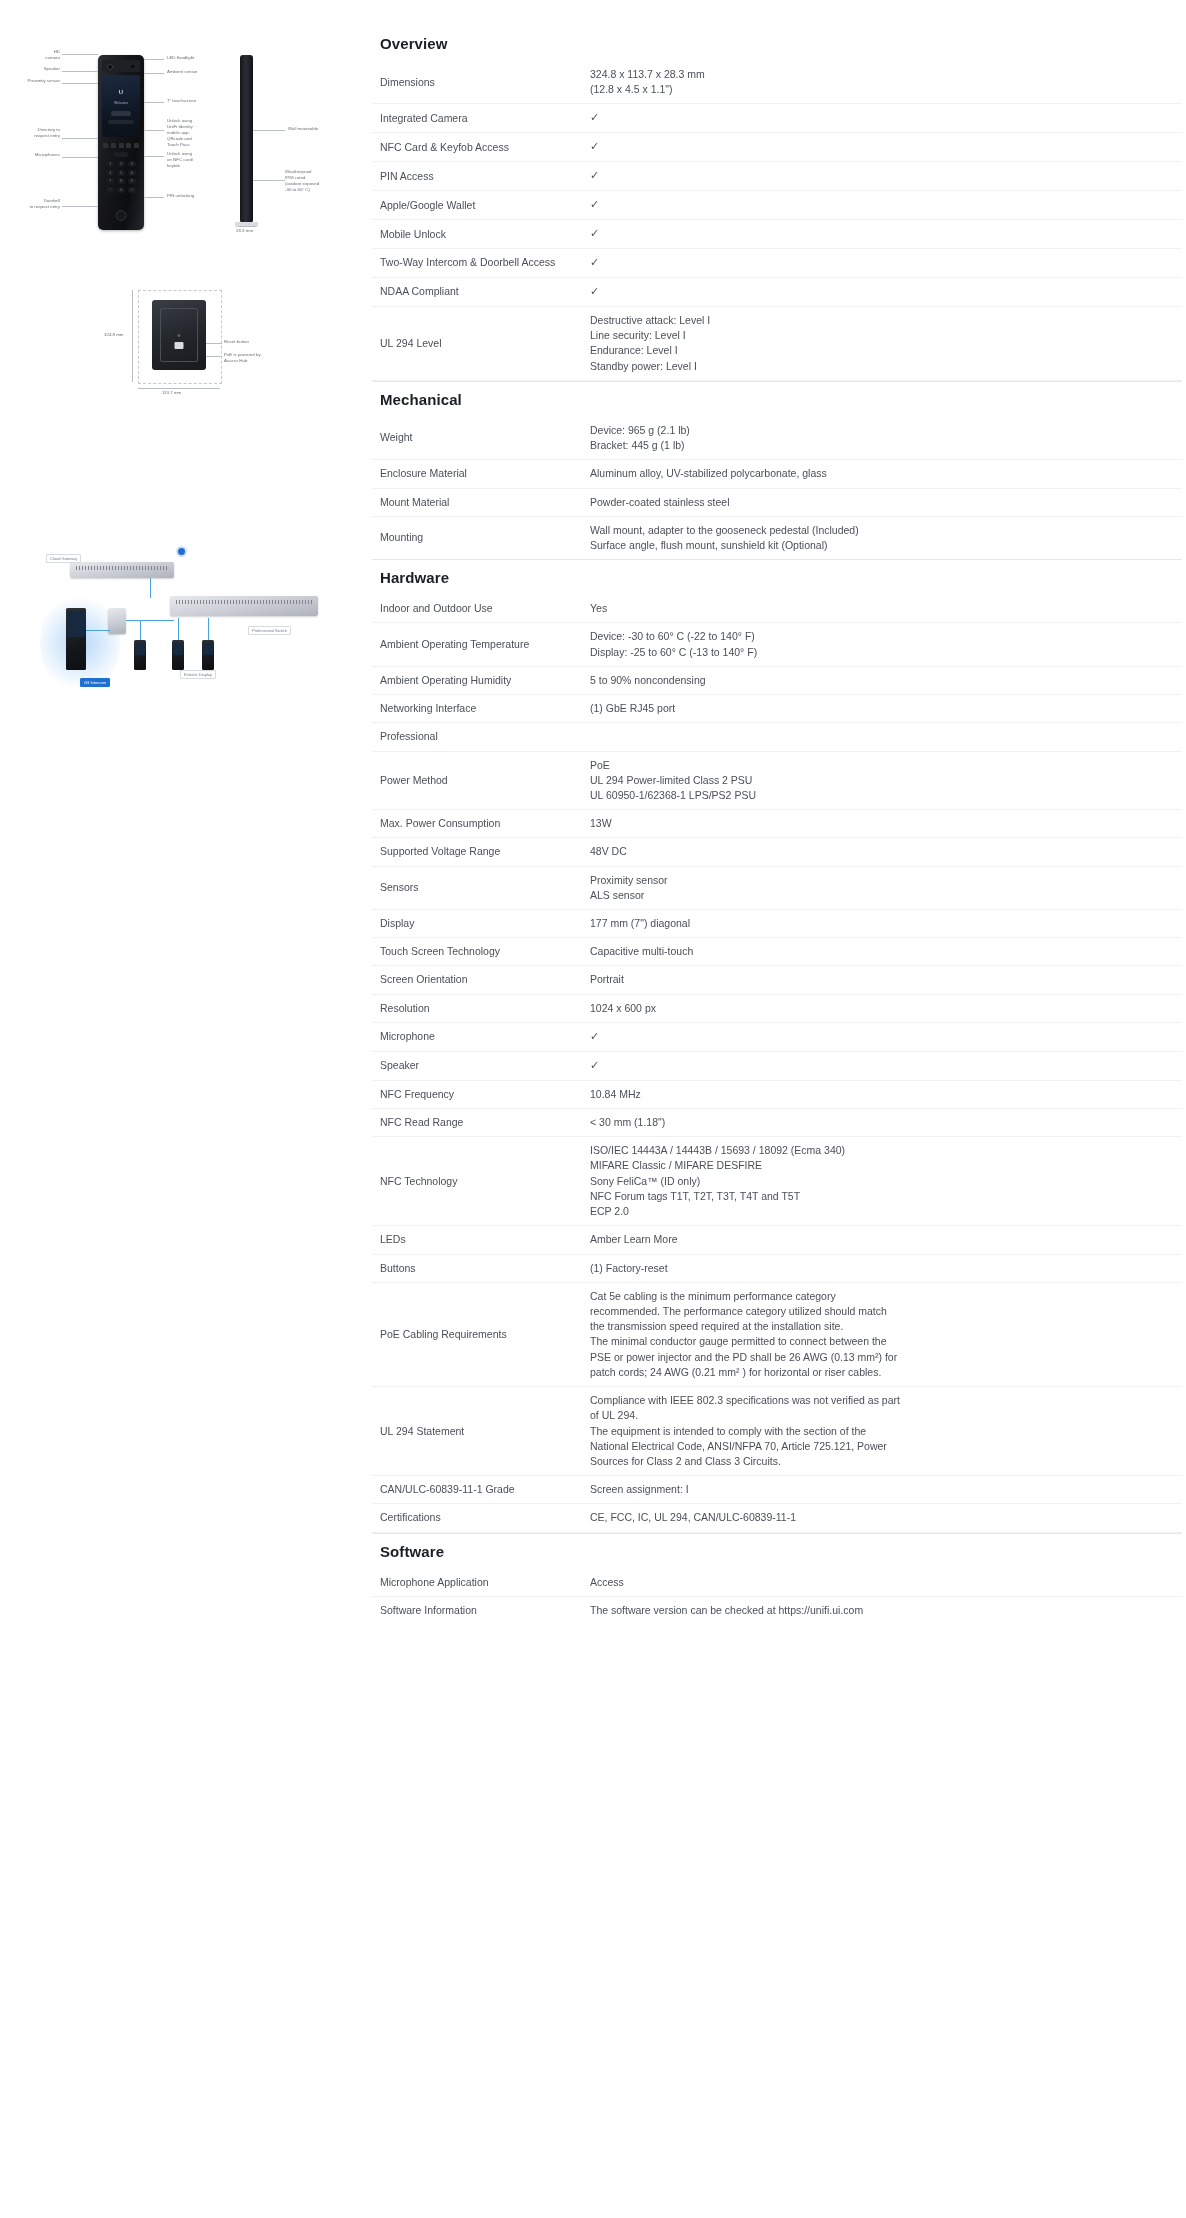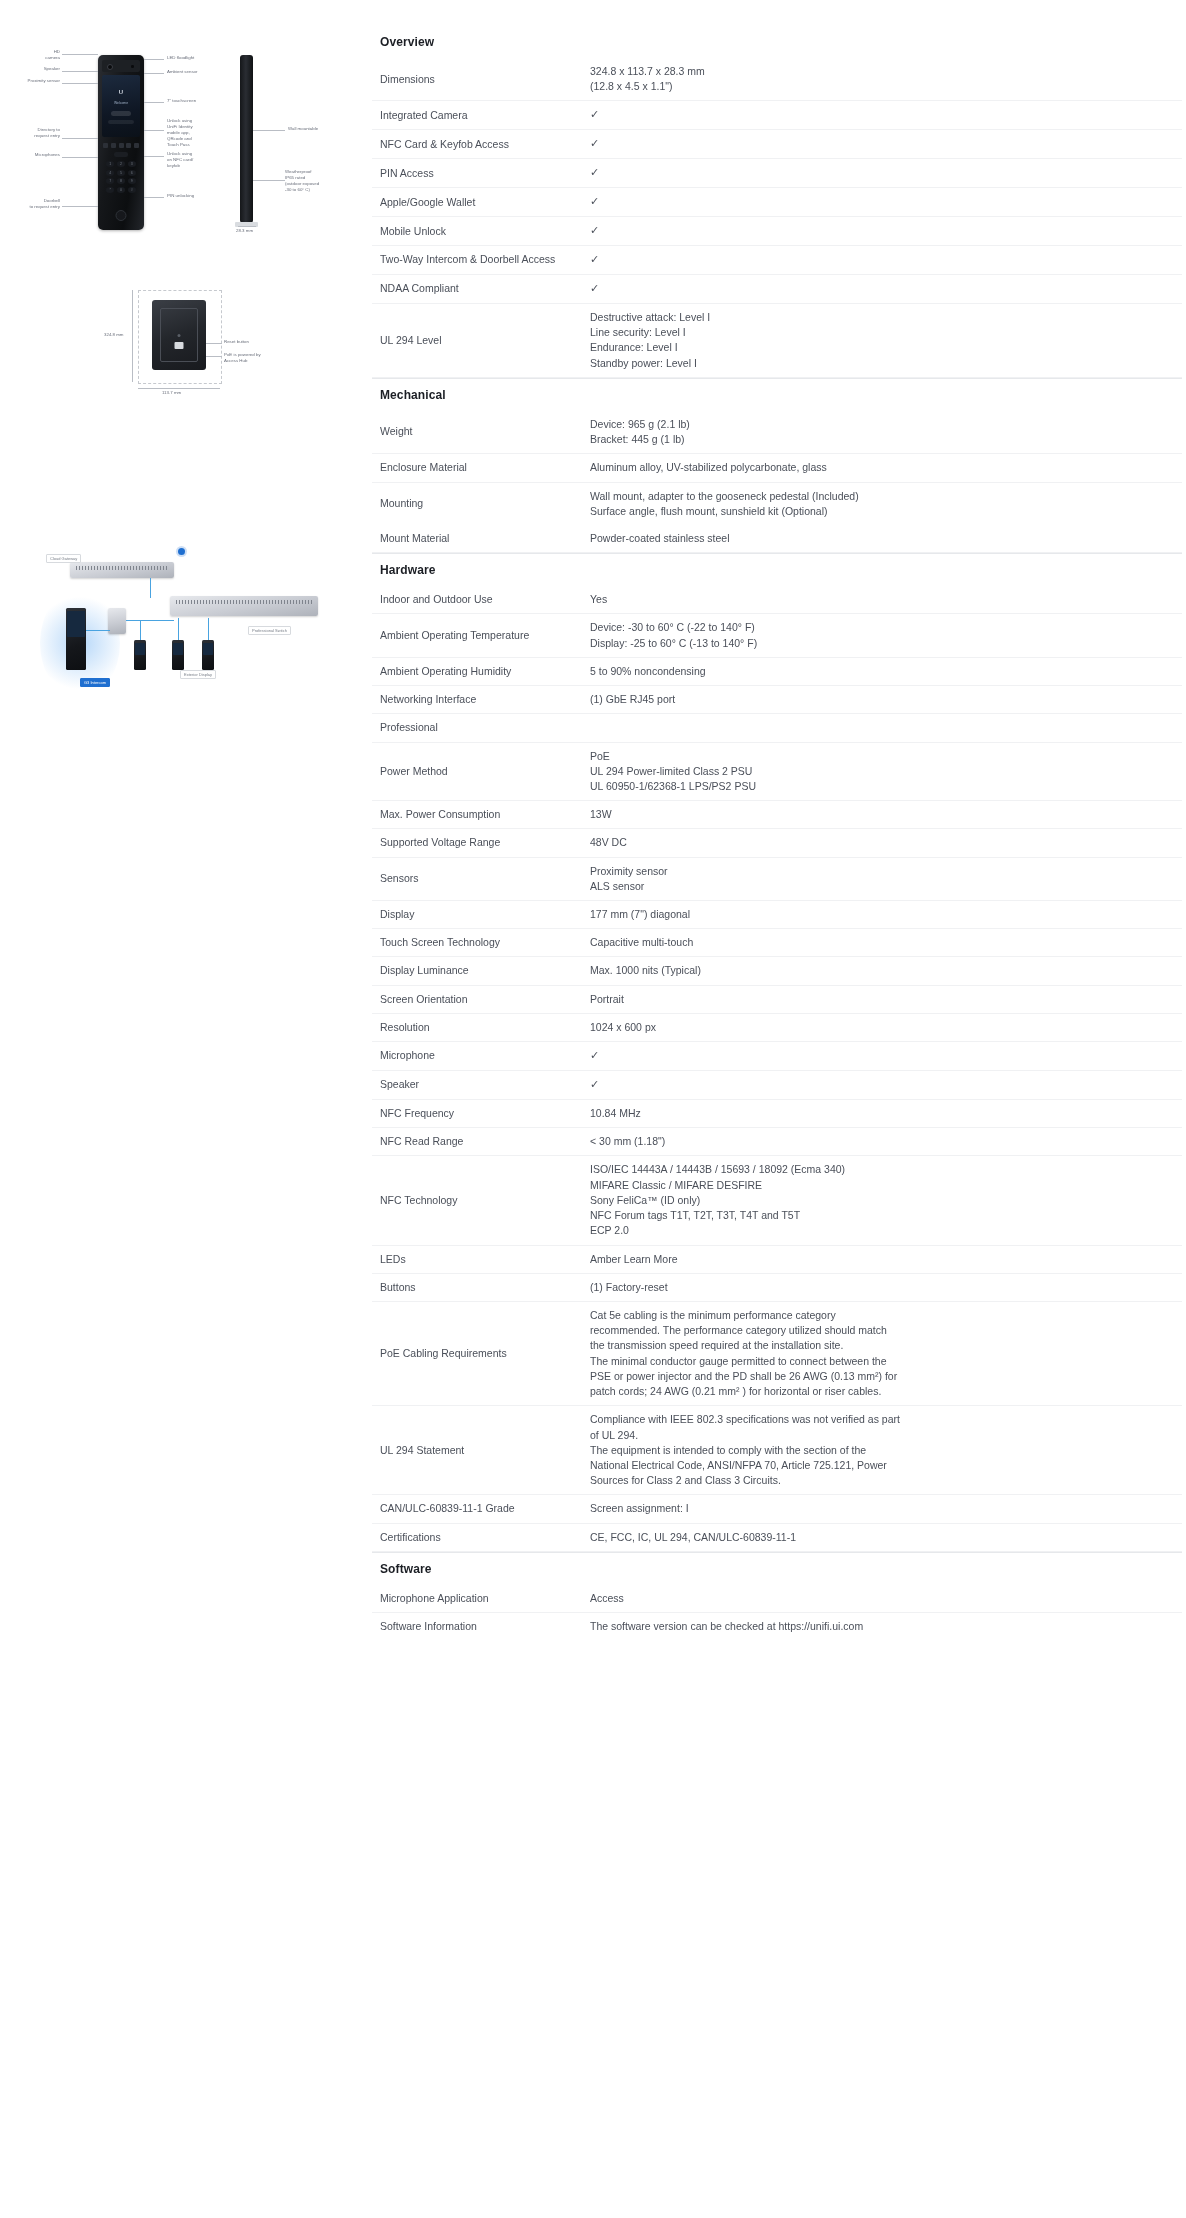--- a/index.html
+++ b/index.html
@@ -187,21 +187,21 @@
     background: #1f6fd0; box-shadow: 0 0 0 2px rgba(31,111,208,.22);
   }
 
   
   .spec-col {
     flex: 1 1 auto;
     padding: 26px 0 0 12px;
     position: relative;
   }
   .section-head {
-    font-size: 12px;
+    font-size: 15px;
     font-weight: 700;
     color: #1b1e24;
     padding: 9px 7px 9px 8px;
     letter-spacing: .1px;
   }
   .section-divider {
     border-top: 1px solid #e6e8eb;
     margin: 0 0 0 0;
     width: 810px;
   }
@@ -439,29 +439,29 @@
       <div class="section-head">Mechanical</div>
       <div class="spec-row">
         <div class="spec-key">Weight</div>
         <div class="spec-val">Device: 965 g (2.1 lb)
 Bracket: 445 g (1 lb)</div>
       </div>
       <div class="spec-row">
         <div class="spec-key">Enclosure Material</div>
         <div class="spec-val">Aluminum alloy, UV-stabilized polycarbonate, glass</div>
       </div>
+      <div class="spec-row">
+        <div class="spec-key">Mount Material</div>
+        <div class="spec-val">Powder-coated stainless steel</div>
+      </div>
       <div class="spec-row no-rule">
         <div class="spec-key">Mounting</div>
         <div class="spec-val">Wall mount, adapter to the gooseneck pedestal (Included)
 Surface angle, flush mount, sunshield kit (Optional)</div>
       </div>
-      <div class="spec-row">
-        <div class="spec-key">Mount Material</div>
-        <div class="spec-val">Powder-coated stainless steel</div>
-      </div>
     </div>
 
     <div class="section-divider"></div>
     <div class="section-block">
       <div class="section-head">Hardware</div>
       <div class="spec-row">
         <div class="spec-key">Indoor and Outdoor Use</div>
         <div class="spec-val">Yes</div>
       </div>
       <div class="spec-row">
@@ -499,24 +499,20 @@
         <div class="spec-val">Proximity sensor
 ALS sensor</div>
       </div>
       <div class="spec-row">
         <div class="spec-key">Display</div>
         <div class="spec-val">177 mm (7") diagonal</div>
       </div>
       <div class="spec-row">
         <div class="spec-key">Touch Screen Technology</div>
         <div class="spec-val">Capacitive multi-touch</div>
-      </div>
-      <div class="spec-row">
-        <div class="spec-key">Display Luminance</div>
-        <div class="spec-val">Max. 1000 nits (Typical)</div>
       </div>
       <div class="spec-row">
         <div class="spec-key">Screen Orientation</div>
         <div class="spec-val">Portrait</div>
       </div>
       <div class="spec-row">
         <div class="spec-key">Resolution</div>
         <div class="spec-val">1024 x 600 px</div>
       </div>
       <div class="spec-row">

